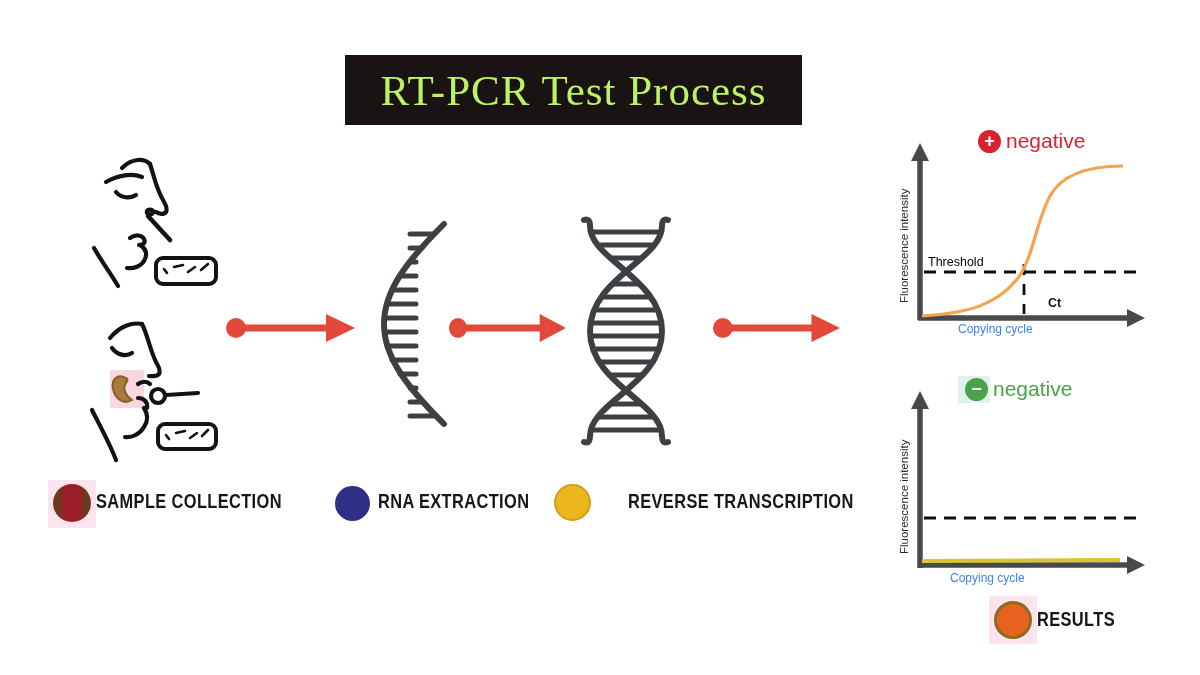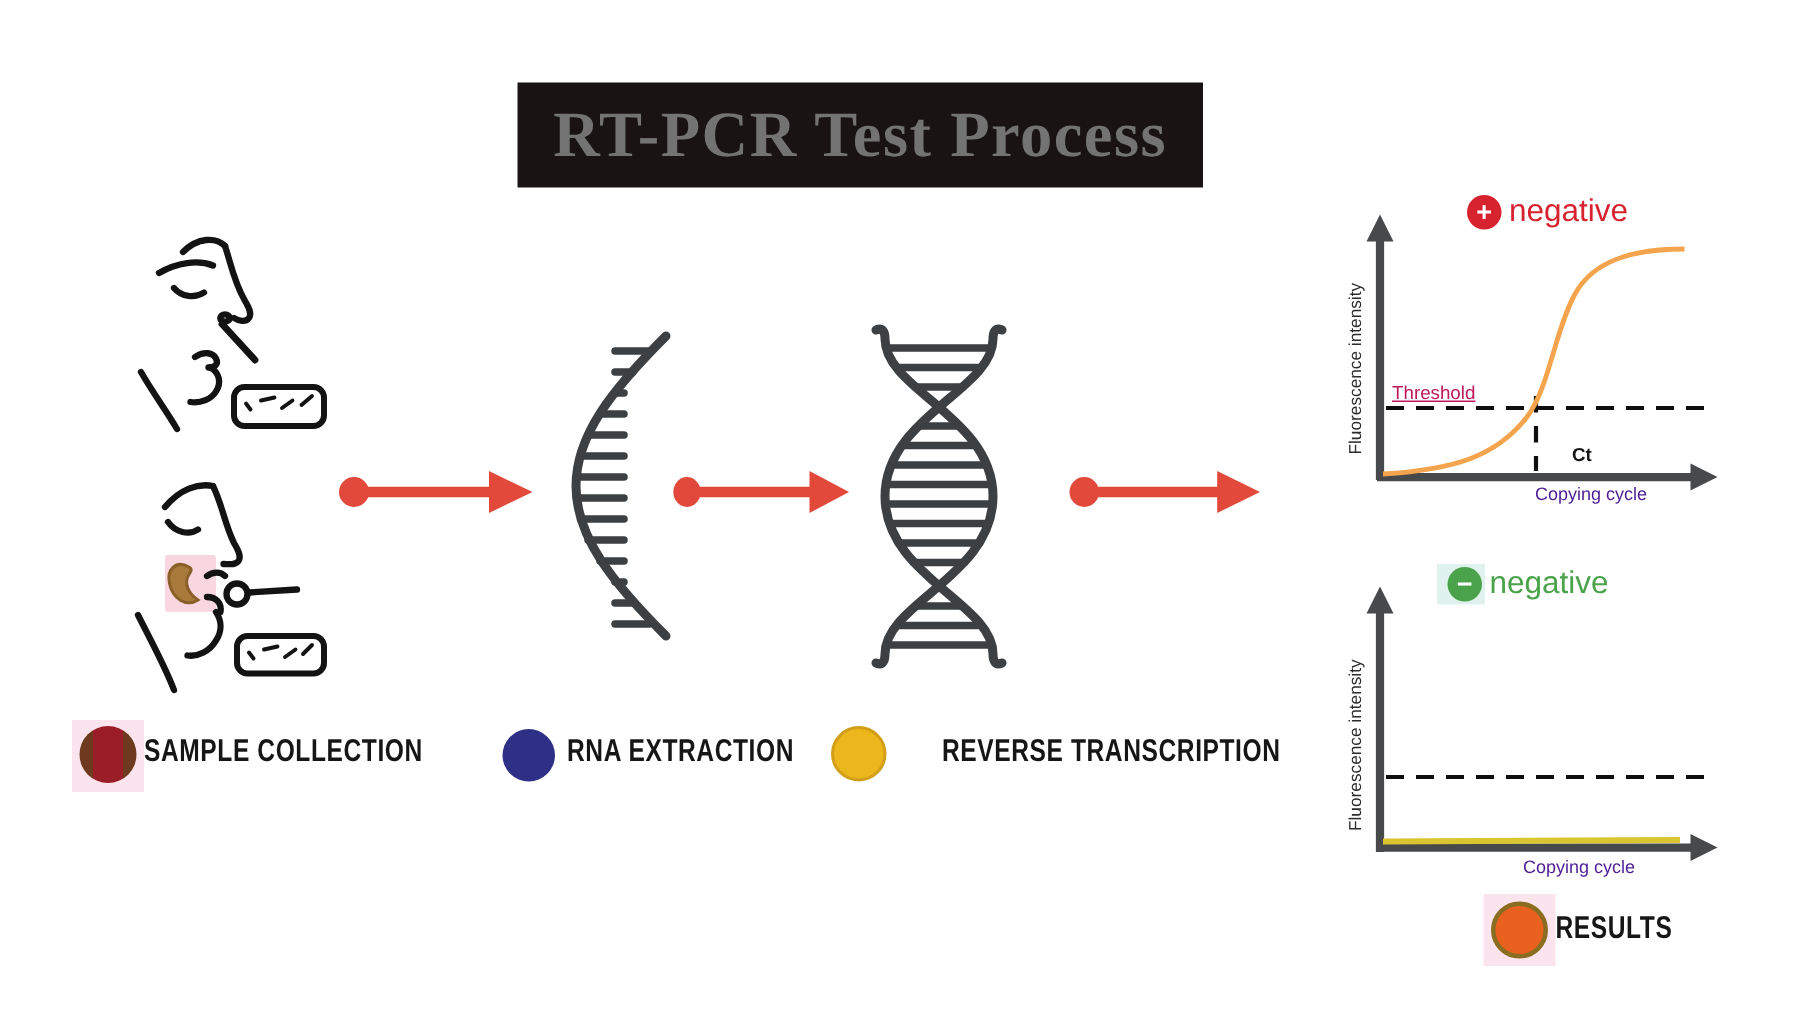--- a/index.html
+++ b/index.html
@@ -2,35 +2,35 @@
 <html><head>
 <meta charset="utf-8">
 <style>
   html,body{margin:0;padding:0;}
   body{width:1200px;height:675px;position:relative;background:#ffffff;overflow:hidden;
        font-family:"Liberation Sans",sans-serif;}
   .abs{position:absolute;}
   
   .banner{left:345px;top:55px;width:457px;height:70px;background:#191313;
           display:flex;align-items:center;justify-content:center;}
-  .banner-text{font-family:"Liberation Serif",serif;font-weight:700;font-size:43px;
-               color:#737373;letter-spacing:1px;white-space:nowrap;}
+  .banner-text{font-family:"Liberation Serif",serif;font-weight:400;font-size:43px;
+               color:#bef264;letter-spacing:1px;white-space:nowrap;}
   
   .step-label{font-weight:700;font-size:21px;color:#161616;letter-spacing:.5px;white-space:nowrap;text-align:center;}
   .cond{display:inline-block;transform:scaleX(.78);transform-origin:0 50%;}
   .dot{border-radius:50%;}
   .pinksq{background:#f9d9e6;opacity:.7;}
   
   .graph{width:262px;height:216px;}
   .legend-dot{width:23px;height:23px;border-radius:50%;color:#fff;font-size:18px;font-weight:700;
               text-align:center;line-height:22px;}
   .legend-label{font-size:21px;white-space:nowrap;}
   .ylab{font-size:11.5px;color:#2b2b2b;transform:rotate(-90deg);transform-origin:0 0;white-space:nowrap;}
-  .xlab{font-size:12px;color:#4c1d95;text-align:right;width:140px;}
-  .thr{font-size:12.5px;color:#be185d;text-decoration:underline;}
+  .xlab{font-size:12px;color:#3b82f6;text-align:left;width:140px;}
+  .thr{font-size:12.5px;color:#000000;}
   .ct{font-size:12.5px;font-weight:600;color:#151515;margin-left:20px;}
 </style>
 </head>
 <body>
 
 <div class="abs banner">
   <div class="banner-text">RT-PCR Test Process</div>
 </div>
 
 <svg class="abs" style="left:64px;top:136px" width="174" height="162" viewBox="0 0 174 162">

